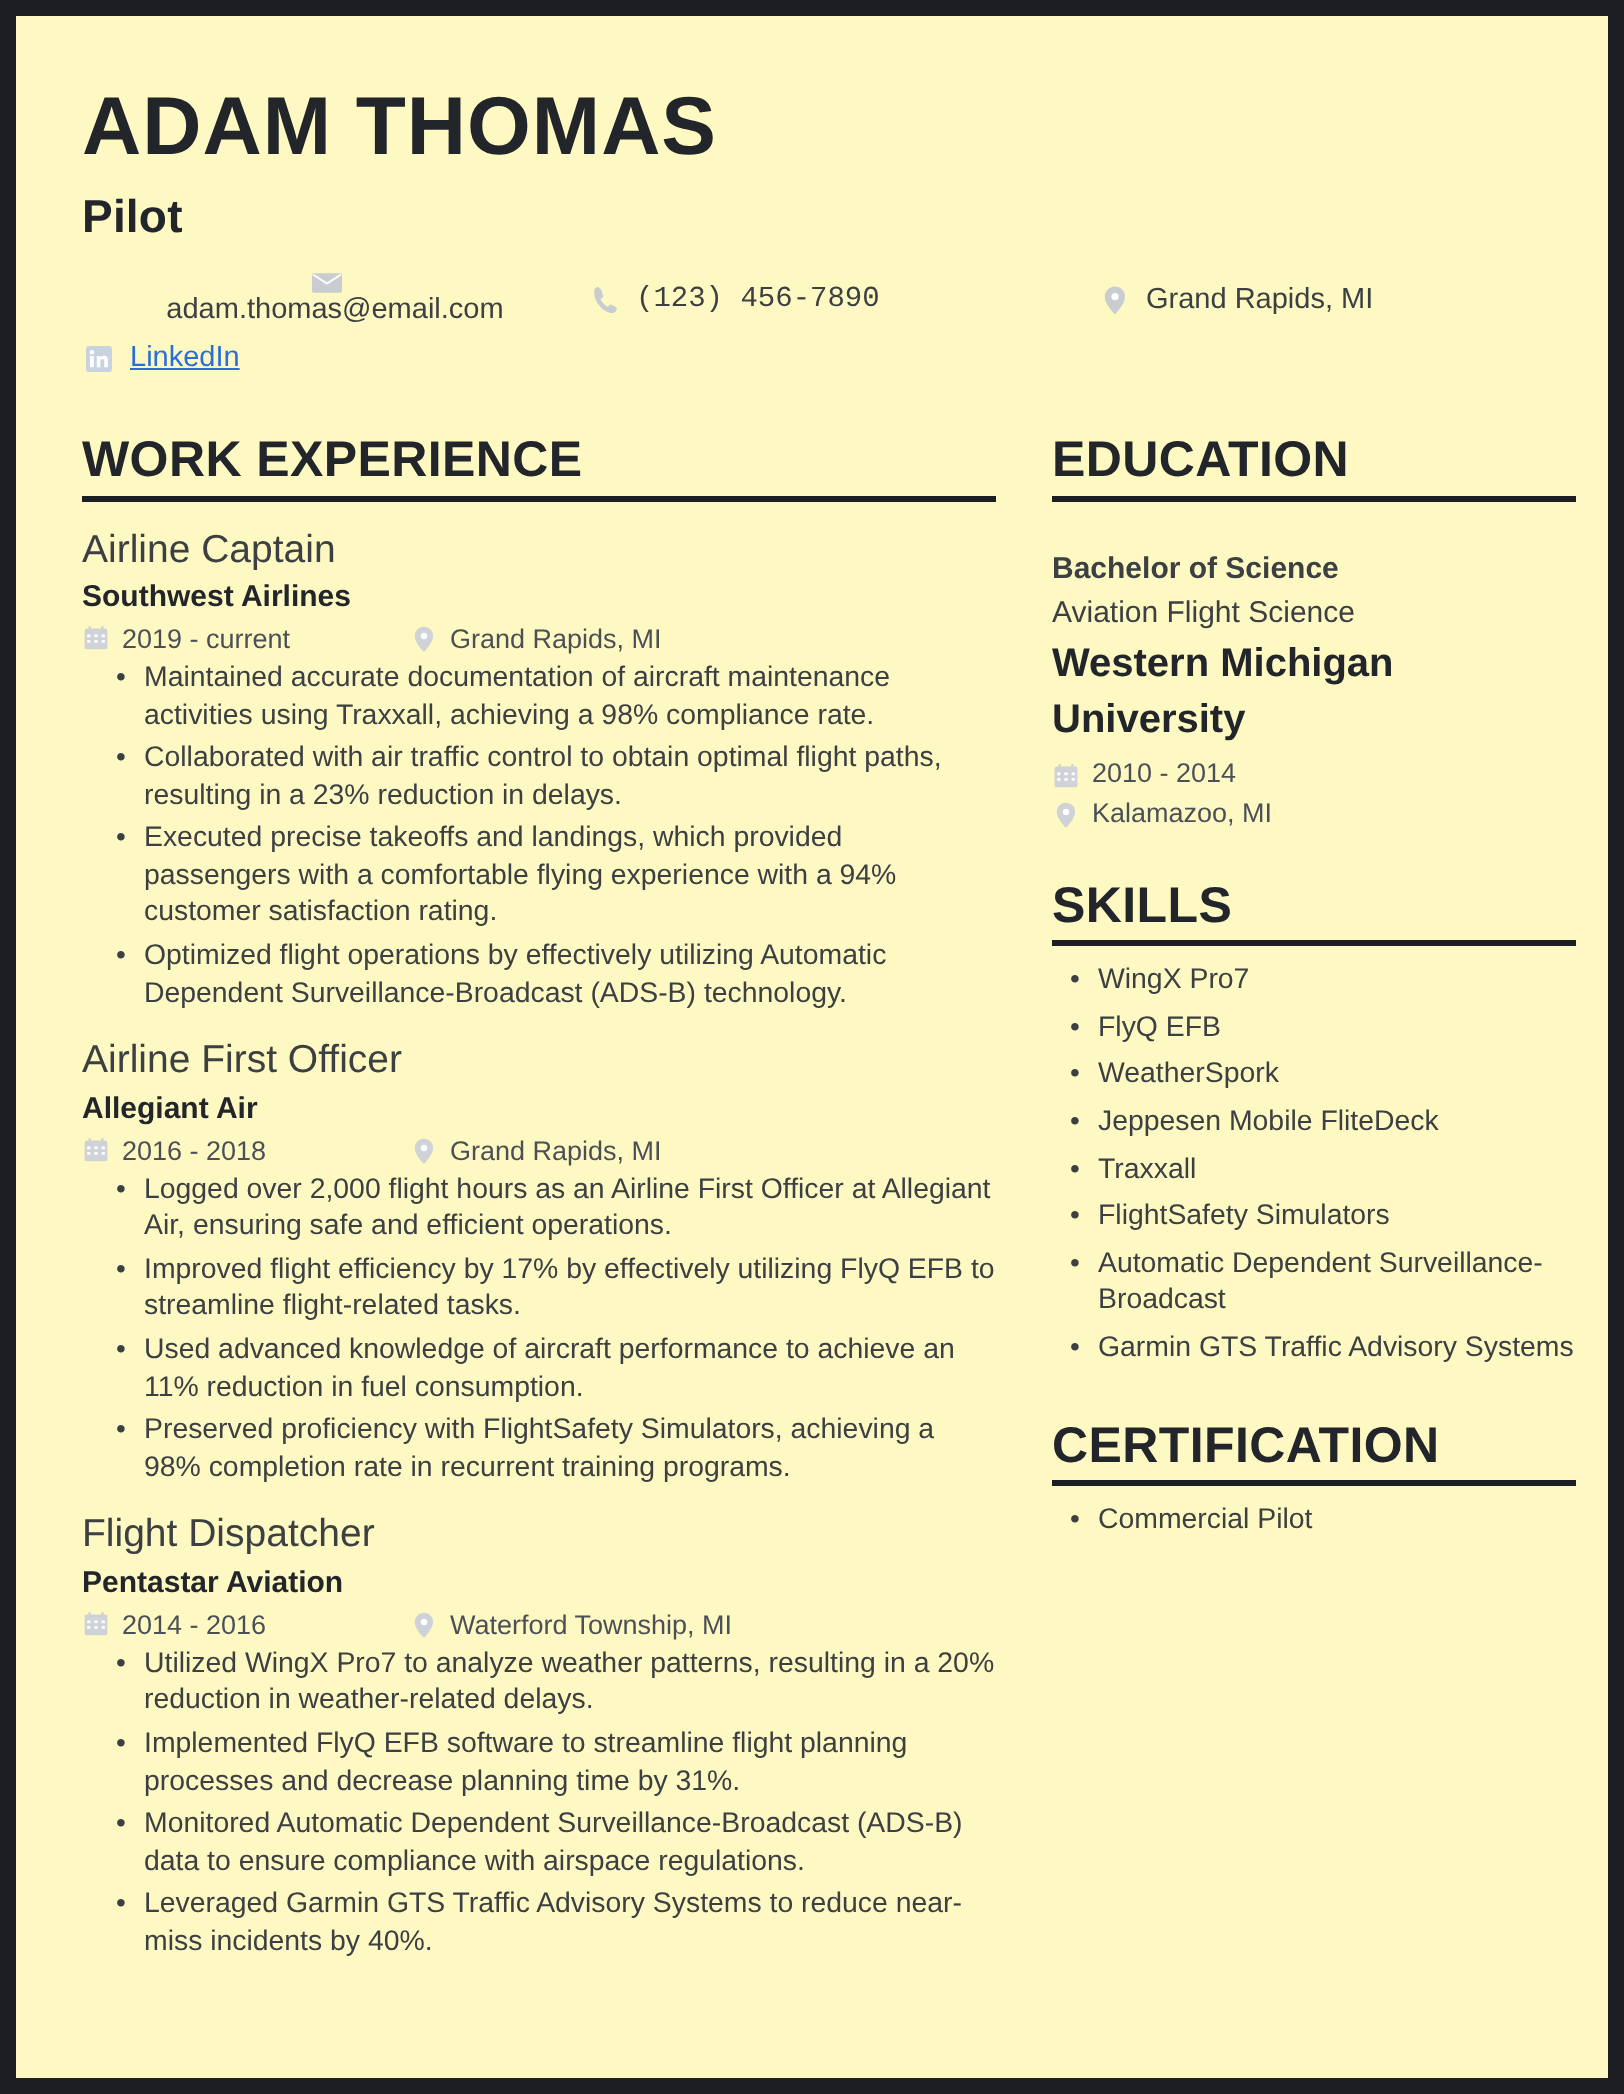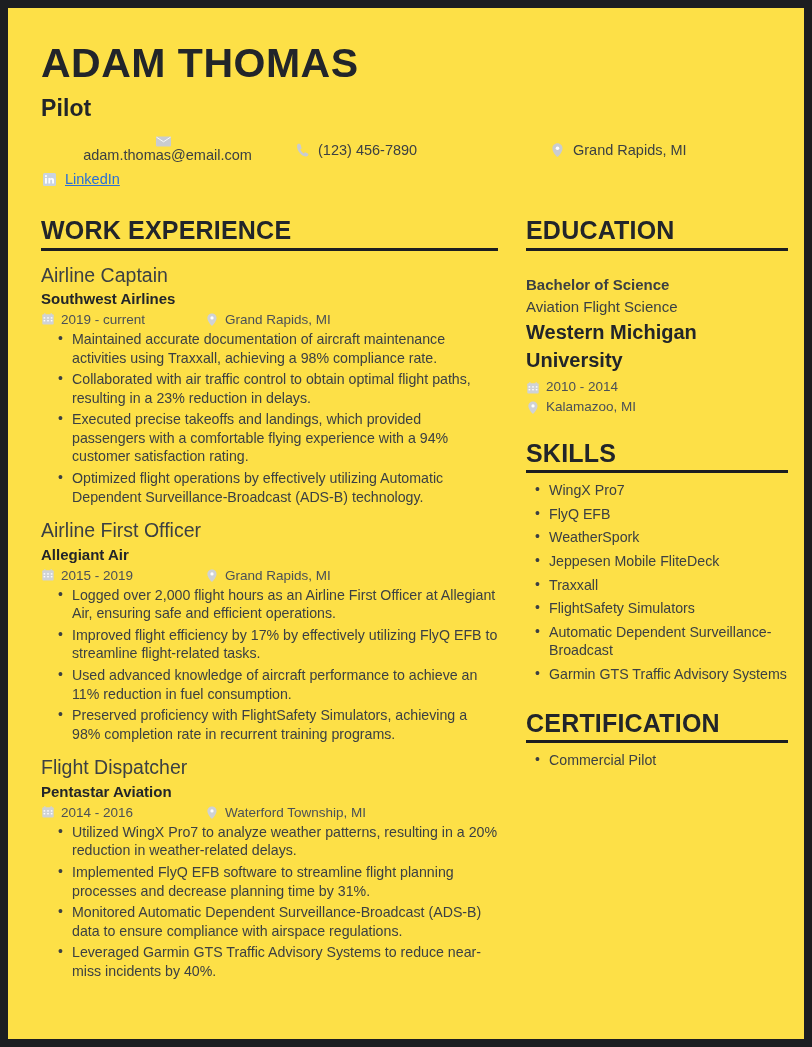--- a/index.html
+++ b/index.html
@@ -10,21 +10,21 @@
     background: #1c1e21;
     font-family: "Liberation Sans", sans-serif;
   }
 
   .page {
     position: absolute;
     left: 8px;
     top: 8px;
     width: 796px;
     height: 1031px;
-    background: #fde047;
+    background: #fef9c3;
     overflow: hidden;
   }
 
   .inner {
     padding: 26px 26px 0 33px;
   }
 
   
   .name {
     font-size: 41px;
@@ -48,21 +48,21 @@
     margin-top: 14px;
     font-size: 14.5px;
     color: #3c4043;
   }
   .contact-item {
     display: flex;
     align-items: center;
     white-space: nowrap;
   }
   .contact-item.email { width: 253px; flex-direction: column; }
-  .contact-item.phone { width: 255px; }
+  .contact-item.phone { width: 255px; font-family: Liberation Mono, monospace; }
   .contact-item.location { width: auto; }
 
   .contact-row.second { margin-top: 8px; }
 
   .cicon {
     display: inline-flex;
     align-items: center;
     justify-content: center;
     width: 16px;
     margin-right: 8px;
@@ -316,21 +316,21 @@
                   <rect x="1.6" y="4.2" width="1.6" height="1.4" fill="#ffffff"></rect>
                   <rect x="5.2" y="4.2" width="1.6" height="1.4" fill="#ffffff"></rect>
                   <rect x="8.8" y="4.2" width="1.6" height="1.4" fill="#ffffff"></rect>
                   <rect x="1.6" y="7" width="1.6" height="1.4" fill="#ffffff"></rect>
                   <rect x="5.2" y="7" width="1.6" height="1.4" fill="#ffffff"></rect>
                   <rect x="8.8" y="7" width="1.6" height="1.4" fill="#ffffff"></rect>
                   <rect x="2.2" y="0" width="1.2" height="2.2" rx="0.4"></rect>
                   <rect x="8.6" y="0" width="1.2" height="2.2" rx="0.4"></rect>
                 </svg>
               </span>
-              <span>2015 - 2019</span>
+              <span>2016 - 2018</span>
             </span>
             <span class="meta-loc">
               <span class="micon">
                 <svg width="10" height="13" viewBox="0 0 11 14" fill="currentColor">
                   <path d="M5.5 0.3C2.7 0.3 0.4 2.6 0.4 5.4c0 3.7 4.3 8 4.5 8.2 0.3 0.3 0.8 0.3 1.1 0 0.2-0.2 4.5-4.5 4.5-8.2C10.6 2.6 8.3 0.3 5.5 0.3z"></path>
                   <circle cx="5.5" cy="5.3" r="1.8" fill="#ffffff"></circle>
                 </svg>
               </span>
               <span>Grand Rapids, MI</span>
             </span>

